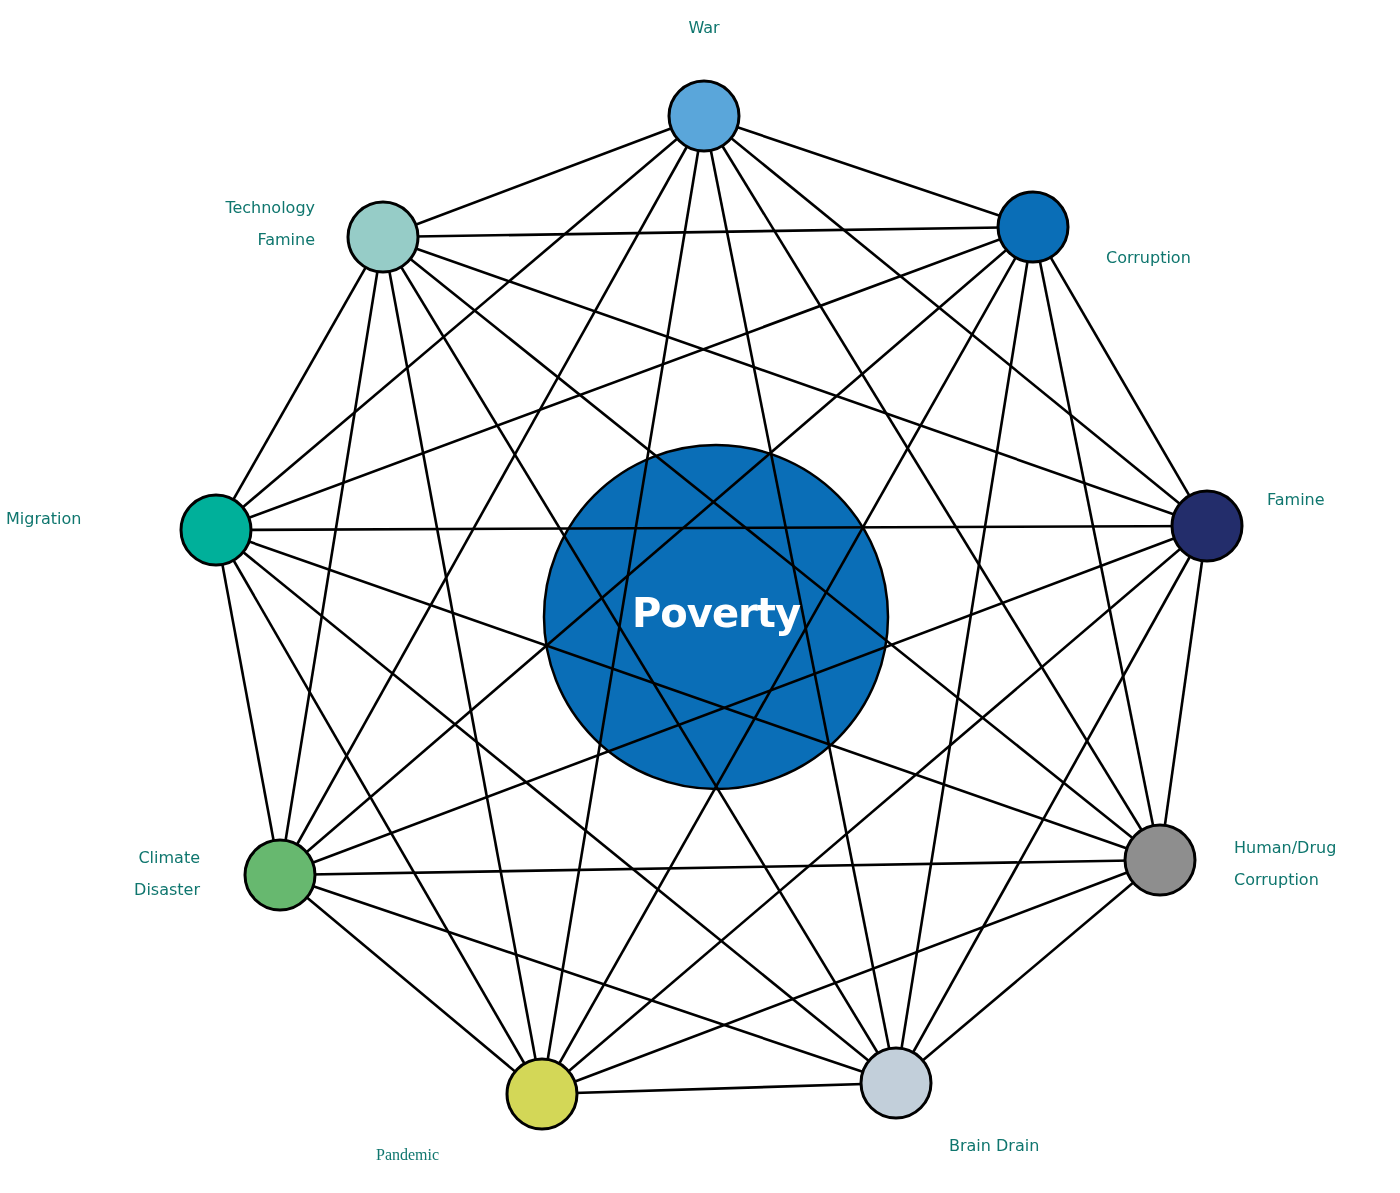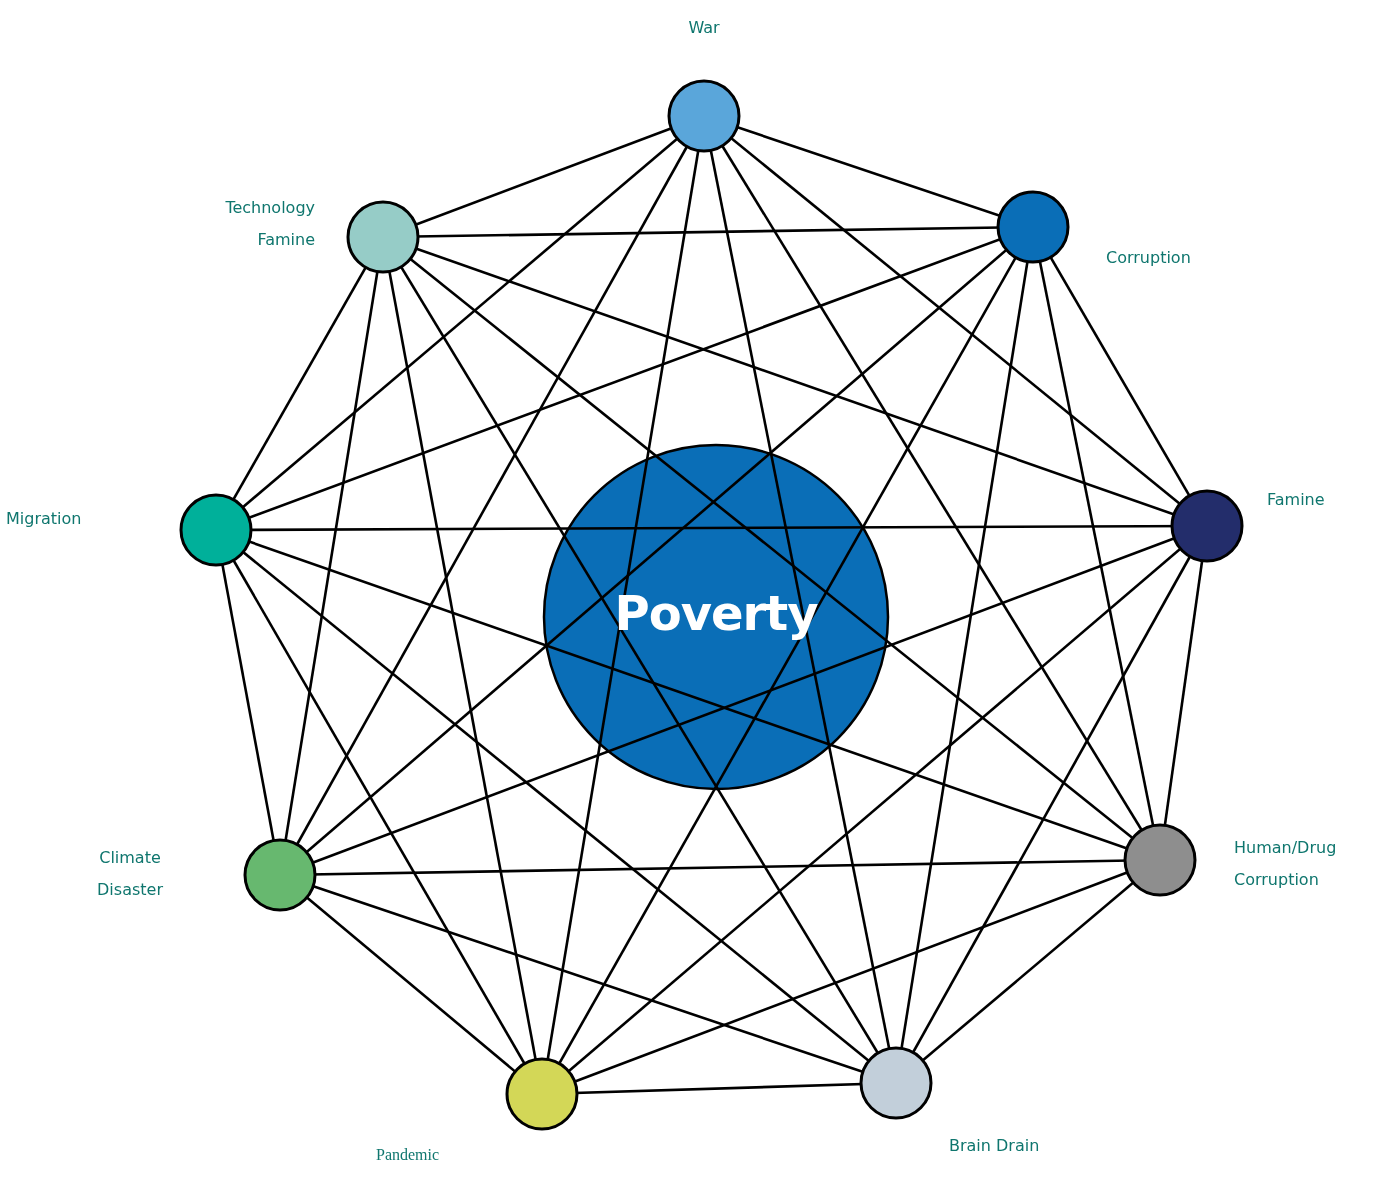--- a/index.html
+++ b/index.html
@@ -2,21 +2,21 @@
 <html><head>
   <meta charset="utf-8">
   <style>
     html, body { margin: 0; padding: 0; background: #ffffff; }
     body { width: 1400px; height: 1193px; position: relative; overflow: hidden;
            font-family: "DejaVu Sans", "Liberation Sans", sans-serif; }
     #canvas { position: absolute; left: 0; top: 0; }
     .lbl { position: absolute; color: #0f766e; font-size: 16px; line-height: 32px; white-space: nowrap; }
     .lbl.right { text-align: right; }
     .lbl.center { text-align: center; }
-    .center-label { position: absolute; color: #ffffff; font-weight: bold; font-size: 48px;
+    .center-label { position: absolute; color: #ffffff; font-weight: bold; font-size: 40px;
                     font-family: "DejaVu Sans", "Liberation Sans", sans-serif; letter-spacing: -1px;
                     transform: translate(-50%, -50%); white-space: nowrap; }
   </style>
 </head>
 <body>
 
 <svg id="canvas" width="1400" height="1193" viewBox="0 0 1400 1193">
   <circle id="center-circle" stroke="#000" stroke-width="2.5" cx="716" cy="617" r="172" fill="#0a6eb7"></circle>
   <g id="edges">
       <line x1="704" y1="116" x2="1033" y2="227" stroke="#000000" stroke-width="2.6"></line>
@@ -89,21 +89,21 @@
 </div>
 
 <div class="lbl" style="left:949px; top:1130px;">
   <span>Brain Drain</span>
 </div>
 
 <div class="lbl" style="left:376px; top:1139px;font-family:Liberation Serif, serif;">
   <span>Pandemic</span>
 </div>
 
-<div class="lbl right" style="left:60px; top:842px; width:140px;text-align:center;">
+<div class="lbl right" style="left:60px; top:842px; width:140px;">
   <div>Climate</div>
   <div>Disaster</div>
 </div>
 
 <div class="lbl" style="left:6px; top:503px;">
   <span>Migration</span>
 </div>
 
 <div class="lbl right" style="left:130px; top:192px; width:185px;">
   <div>Technology</div>

